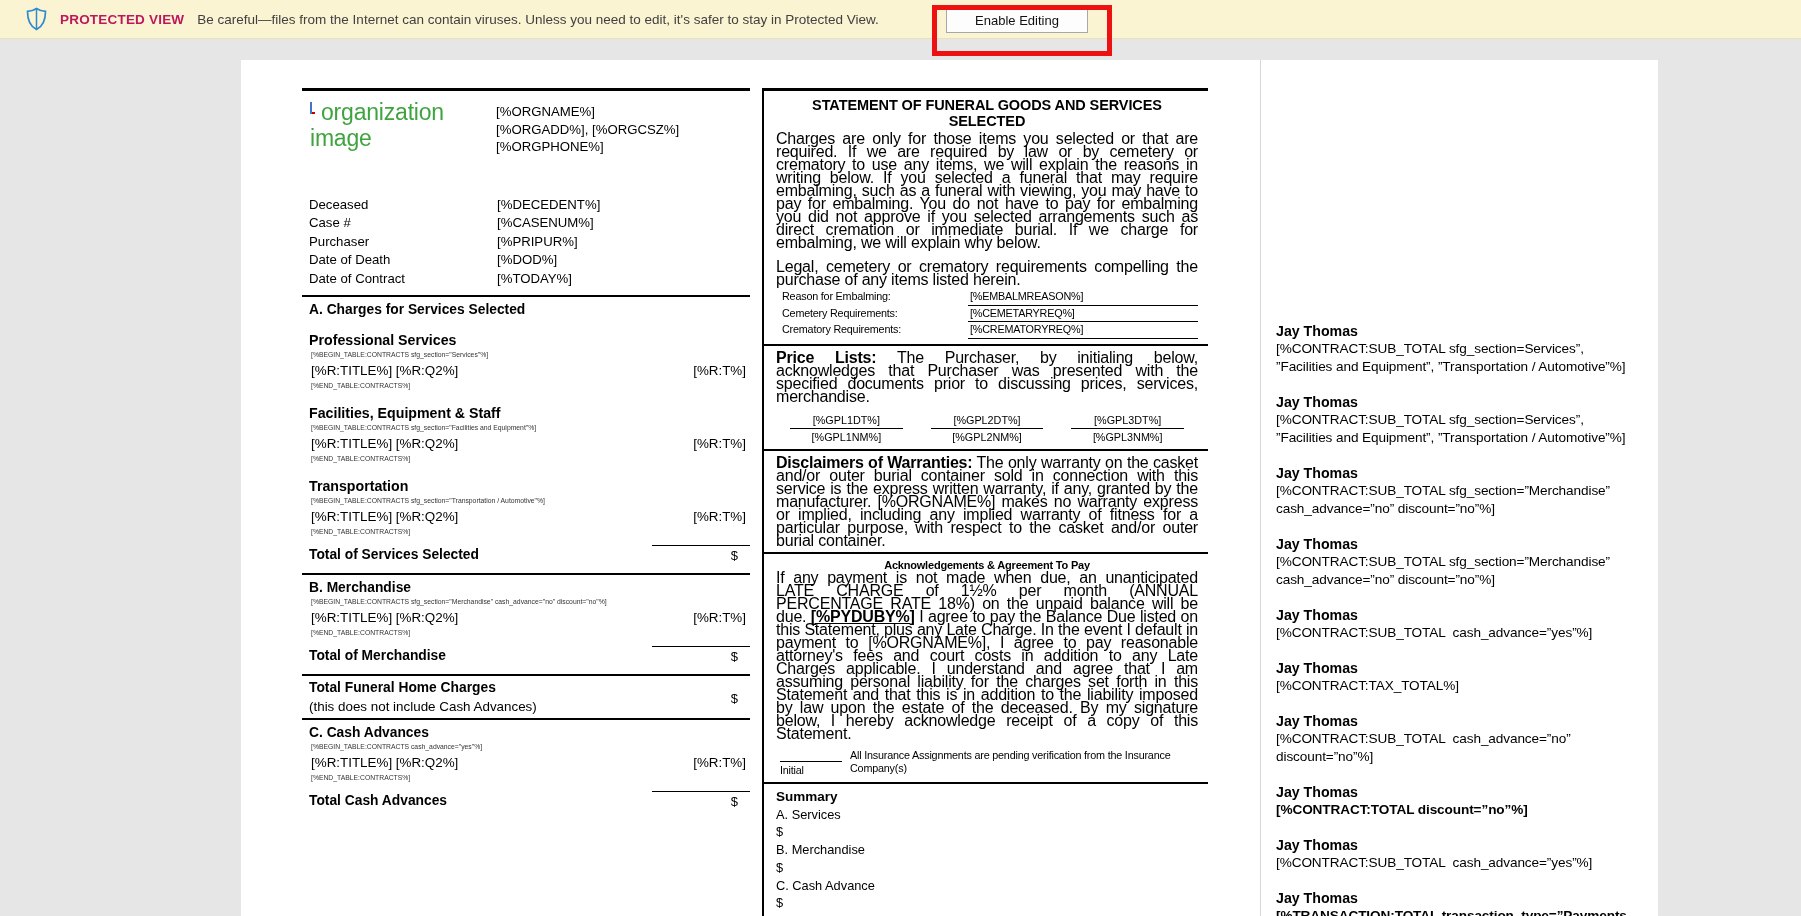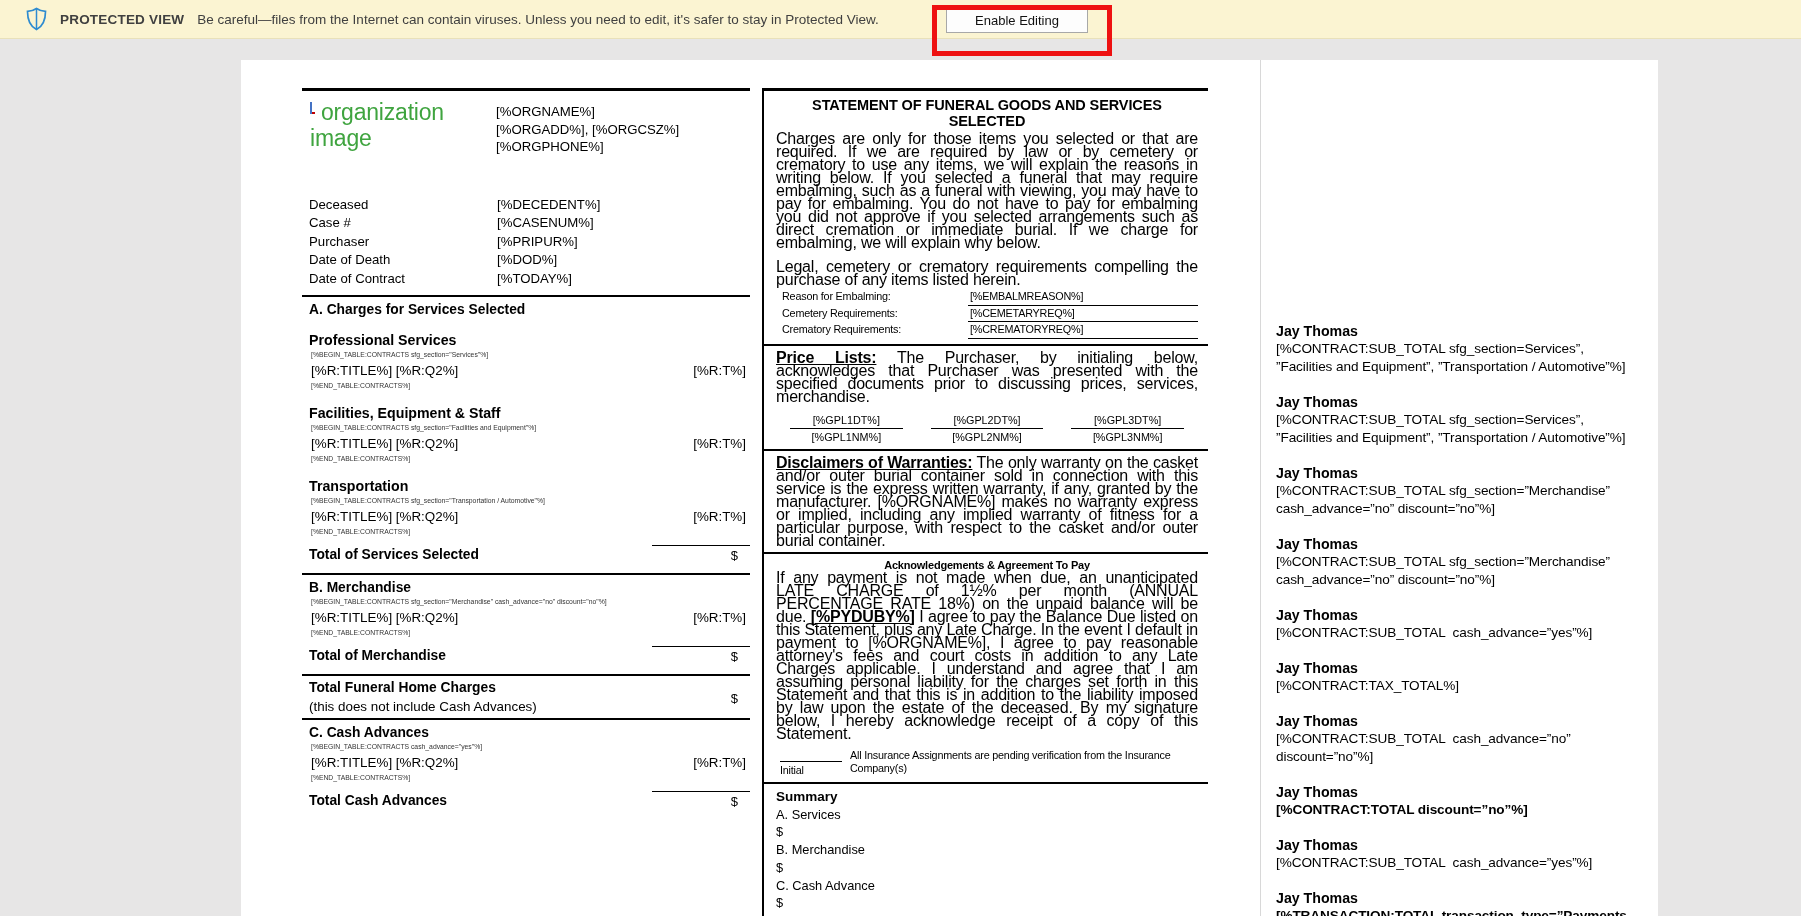--- a/index.html
+++ b/index.html
@@ -4,21 +4,21 @@
 <style>
   html,body{margin:0;padding:0;}
   body{
     width:1801px;height:916px;position:relative;overflow:hidden;
     background:#E7E6E6;font-family:"Liberation Sans",sans-serif;color:#000;
   }
   
   .banner{position:absolute;left:0;top:0;width:100%;height:38px;background:#FBF4D2;
     border-bottom:1px solid #E9E1BA;display:flex;align-items:center;z-index:3;}
   .shield{margin-left:26px;flex:0 0 auto;}
-  .b-title{margin-left:13px;font-weight:700;font-size:13.5px;color:#404040;letter-spacing:.2px;white-space:nowrap;}
+  .b-title{margin-left:13px;font-weight:700;font-size:13.5px;color:#be185d;letter-spacing:.2px;white-space:nowrap;}
   .b-msg{margin-left:13px;font-size:13.5px;color:#404040;white-space:nowrap;}
   .enable-btn{position:absolute;left:946px;top:8px;width:142px;height:25px;background:#FDFDFD;
     border:1px solid #A8A8A8;font-size:13px;font-family:"Liberation Sans",sans-serif;color:#111;z-index:4;cursor:pointer;}
   .red-box{position:absolute;left:932px;top:5px;width:170px;height:41px;border:5px solid #EE1111;z-index:5;pointer-events:none;}
   
   .page{position:absolute;left:241px;top:60px;width:1417px;height:856px;background:#fff;overflow:hidden;}
   .divider{position:absolute;left:1019px;top:0;height:100%;width:1px;background:#D8D8D8;}
   
   .doc-left{position:absolute;left:61px;top:28px;width:448px;}
   .org-row{border-top:3px solid #000;padding:9px 0 10px 8px;display:flex;}
@@ -44,21 +44,21 @@
   .doc-mid{position:absolute;left:521px;top:28px;width:446px;height:828px;border-left:2px solid #000;
     border-top:3px solid #000;padding:3px 10px 8px 12px;box-sizing:border-box;}
   .stmt-title{font-weight:700;font-size:14.5px;text-align:center;margin:3px 0 3px;letter-spacing:-.1px;}
   .stmt-p{font-size:16px;line-height:13px;text-align:justify;letter-spacing:-.2px;}
   .mb10{margin-bottom:11px;}
   .mb2{margin-bottom:3px;}
   .req-row{display:flex;font-size:10.8px;line-height:15.5px;padding-left:6px;letter-spacing:-.2px;}
   .req-label{width:186px;}
   .req-value{flex:1;border-bottom:1px solid #000;padding-left:2px;}
   .mid-hr{border-top:2.5px solid #000;margin:5px -10px 5px -12px;}
-  .lead{font-weight:700;text-decoration:underline;}
+  .lead{font-weight:700;}
   .gpl-row{display:flex;font-size:10.8px;line-height:13px;text-align:center;margin-top:3px;}
   .gpl-cell{flex:1;margin:0 14px;}
   .gpl-dt{border-bottom:1px solid #000;padding-bottom:1px;margin-top:8px;}
   .gpl-nm{padding-top:2px;}
   .ack-title{font-weight:700;font-size:11px;text-align:center;letter-spacing:-.2px;}
   .pyduby{font-weight:700;text-decoration:underline;}
   .init-row{display:flex;margin-top:9px;padding-left:4px;font-size:10.8px;line-height:13px;letter-spacing:-.2px;}
   .init-cell{width:70px;flex:0 0 auto;}
   .init-line{width:62px;height:12px;border-bottom:1px solid #000;margin-bottom:2px;}
   .ins-text{width:332px;}

